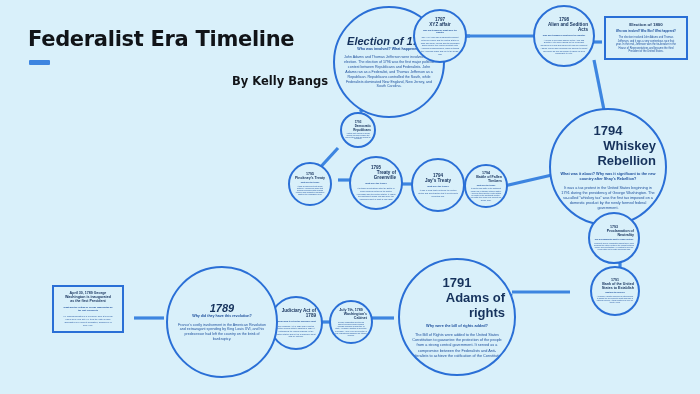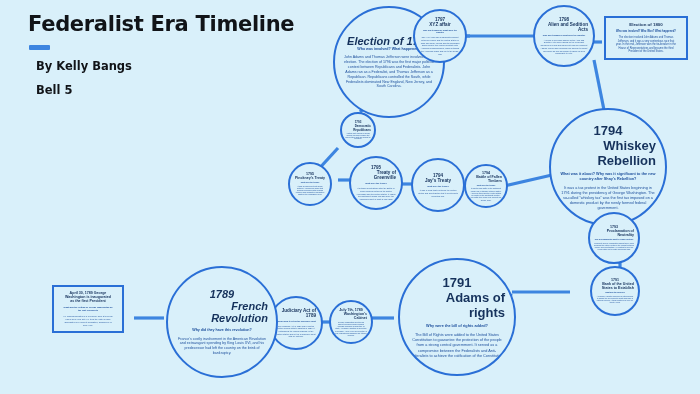--- a/index.html
+++ b/index.html
@@ -7,30 +7,30 @@
   body{
     width:700px;height:394px;overflow:hidden;position:relative;
     background:#d9f0fa;
     font-family:"Liberation Sans", sans-serif;
     color:#1b3a6b;
   }
   #canvas{position:absolute;inset:0;}
   svg.links{position:absolute;left:0;top:0;width:700px;height:394px;}
 
   
-  .title-block{position:absolute;left:28px;top:13px;width:300px;}
+  .title-block{position:absolute;left:28px;top:28px;width:300px;}
   .title{
     font-family:"DejaVu Sans", sans-serif;
     font-size:21px;font-weight:bold;color:#111418;
     letter-spacing:-0.3px;line-height:1.1;margin:0;
   }
   .title-rule{width:21px;height:5px;background:#3d85e0;margin:9px 0 9px 1px;border-radius:1px;}
   .byline{
     font-family:"DejaVu Sans", sans-serif;
-    font-size:11.5px;font-weight:bold;color:#111418;line-height:1.35;margin:8px;
+    font-size:11.5px;font-weight:bold;color:#111418;line-height:1.35;margin:0;text-align:right;
   }
 
   
   .node{
     position:absolute;border-radius:50%;
     border:2px solid #2a6fd6;background:#d9f0fa;
     box-sizing:border-box;display:flex;flex-direction:column;
     align-items:center;justify-content:center;
     text-align:center;overflow:hidden;
   }
@@ -112,21 +112,20 @@
       <line x1="330" y1="322" x2="312" y2="322"></line>
       <line x1="272" y1="322" x2="248" y2="322"></line>
       <line x1="164" y1="318" x2="134" y2="318"></line>
     </g>
   </svg>
 
   <div class="title-block">
     <h1 class="title">Federalist Era Timeline</h1>
     <div class="title-rule"></div>
     <p class="byline">By Kelly Bangs</p>
-    <p class="byline">Bell 5</p>
   </div>
 
   <div class="node big italic" style="left:333px;top:6px;">
     <div class="yr">Election of 1796</div>
     <div class="q">Who was involved? What happened?</div>
     <div class="bd">John Adams and Thomas Jefferson were involved in this election. The election of 1796 was the first major political contest between Republicans and Federalists. John Adams ran as a Federalist, and Thomas Jefferson as a Republican. Republicans controlled the South, while Federalists dominated New England, New Jersey, and South Carolina.</div>
   </div>
 
   <div class="node sml" style="left:413px;top:9px;">
     <div class="yr">1797</div>
@@ -217,21 +216,20 @@
   </div>
 
   <div class="node sml" style="left:269px;top:296px;">
     <div class="hd">Judiciary Act of 1789</div>
     <div class="q">Explain how it set up the Supreme Court</div>
     <div class="bd">The Judiciary Act of 1789 was a United States federal statute adopted in 1789. It established the federal judiciary of the United States and set up a Supreme Court with six justices.</div>
   </div>
 
   <div class="node big italic" style="left:166px;top:266px;">
     <div class="yr">1789</div>
-    <div class="hd">French Revolution</div>
     <div class="q">Why did they have this revolution?</div>
     <div class="bd">France's costly involvement in the American Revolution and extravagant spending by King Louis XVI, and his predecessor had left the country on the brink of bankruptcy.</div>
   </div>
 
   <div class="note" style="left:52px;top:285px;width:72px;">
     <span class="nt-hd" style="font-size:3.6px;">April 30, 1789 George Washington is inaugurated as the first President</span>
     <span class="nt-q" style="font-size:2.2px;">What was the setting of George Washington as the first President?</span>
     <span class="nt-bd" style="font-size:2.2px;">He was inaugurated in a ceremony held at Federal Hall in New York City. He took the oath of office administered by Robert Livingston, Chancellor of New York.</span>
   </div>
 

